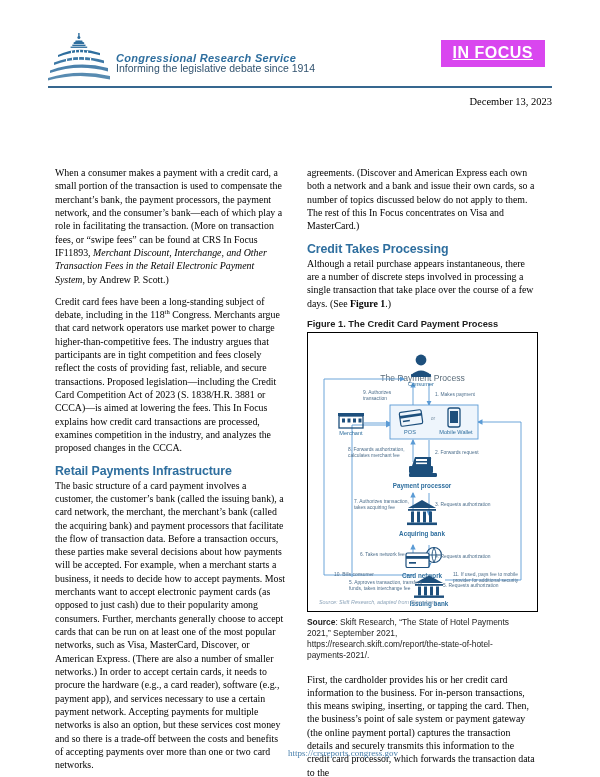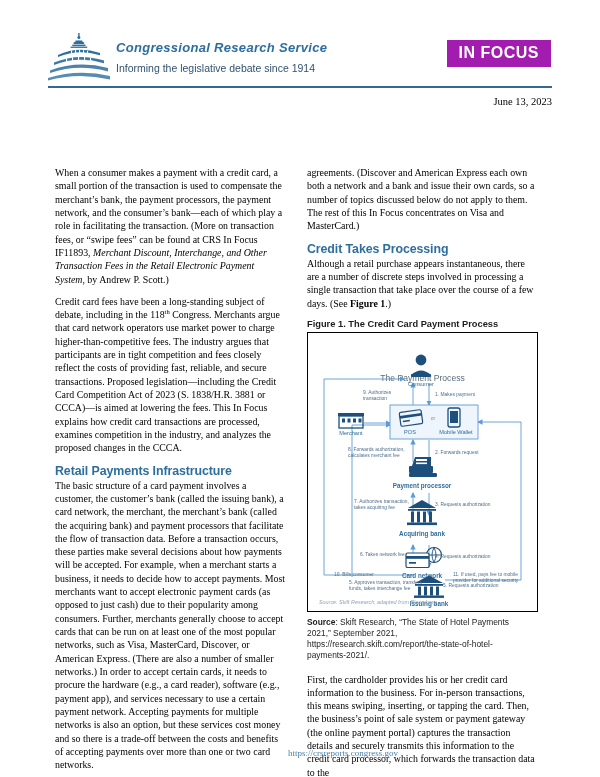--- a/index.html
+++ b/index.html
@@ -12,38 +12,39 @@
     position:relative;
     overflow:hidden;
   }
   .page { position:absolute; left:0; top:0; width:600px; height:777px; }
 
   
   .header { position:absolute; left:48px; top:32px; width:504px; height:56px; }
   .logo-wrap { position:absolute; left:0; top:0; width:290px; height:52px; }
   .logo-mark { position:absolute; left:0; top:0; width:62px; height:50px; }
   .crs-name {
-    position:absolute; left:68px; top:8px;
+    position:absolute; left:68px; top:20px;
     font-family:"Liberation Sans", sans-serif;
     font-weight:bold; font-style:italic;
-    font-size:13px; letter-spacing:0.3px;
+    font-size:11px; letter-spacing:0.3px;
     color:#2e6e9e; white-space:nowrap;
   }
   .crs-tag {
     position:absolute; left:68px; top:30px;
     font-family:"Liberation Sans", sans-serif;
     font-size:10.5px; color:#31526e; white-space:nowrap;
   }
   .infocus-badge {
-    position:absolute; right:1px; top:8px;
-    background:#a21caf; color:#fff;
+    position:absolute; right:7px; top:8px;
+    background:#d946ef; color:#fff;
     font-family:"Liberation Sans", sans-serif;
     font-weight:bold; font-size:16px;
     letter-spacing:0.5px;
     padding:4px 12px 5px 12px;
+    text-decoration:underline;
   }
   .header-rule {
     position:absolute; left:48px; top:86px; width:504px;
     height:1.5px; background:#36678f;
   }
 
   
   .date-line {
     position:absolute; right:48px; top:96px;
     font-size:10.5px; font-family:"Liberation Serif", serif;
@@ -158,21 +159,21 @@
           <rect x="42" y="26" width="1.1" height="3.3"></rect>
         </g>
       </svg>
       <div class="crs-name">Congressional Research Service</div>
       <div class="crs-tag">Informing the legislative debate since 1914</div>
     </div>
     <div class="infocus-badge">IN FOCUS</div>
   </div>
   <div class="header-rule"></div>
 
-  <div class="date-line">June 13, 2023</div>
+  <div class="date-line">December 13, 2023</div>
 
   <div class="col col-left">
     <p class="body-p"><span>When a consumer makes a payment with a credit card, a small portion of the transaction is used to compensate the merchant’s bank, the payment processors, the payment network, and the consumer’s bank—each of which play a role in facilitating the transaction. (More on transaction fees, or “swipe fees” can be found at CRS In Focus IF11893, </span><span class="i">Merchant Discount, Interchange, and Other Transaction Fees in the Retail Electronic Payment System</span><span>, by Andrew P. Scott.)</span></p>
 
     <p class="body-p"><span>Credit card fees have been a long-standing subject of debate, including in the 118</span><sup>th</sup><span> Congress. Merchants argue that card network operators use market power to charge higher-than-competitive fees. The industry argues that participants are in tight competition and fees closely reflect the costs of providing fast, reliable, and secure transactions. Proposed legislation—including the Credit Card Competition Act of 2023 (S. 1838/H.R. 3881 or CCCA)—is aimed at lowering the fees. This In Focus explains how credit card transactions are processed, examines competition in the industry, and analyzes the proposed changes in the CCCA.</span></p>
 
     <h2 class="sec">Retail Payments Infrastructure</h2>
 
     <p class="body-p">The basic structure of a card payment involves a customer, the customer’s bank (called the issuing bank), a card network, the merchant, the merchant’s bank (called the acquiring bank) and payment processors that facilitate the flow of transaction data. Before a transaction occurs, these parties make several decisions about how payments will be accepted. For example, when a merchant starts a business, it needs to decide how to accept payments. Most merchants want to accept electronic payment cards (as opposed to just cash) due to their popularity among consumers. Further, merchants generally choose to accept cards that can be run on at least one of the most popular networks, such as Visa, MasterCard, Discover, or American Express. (There are also a number of smaller networks.) In order to accept certain cards, it needs to procure the hardware (e.g., a card reader), software (e.g., payment app), and services necessary to use a certain payment network. Accepting payments for multiple networks is also an option, but these services cost money and so there is a trade-off between the costs and benefits of accepting payments over more than one or two card networks.</p>
 

